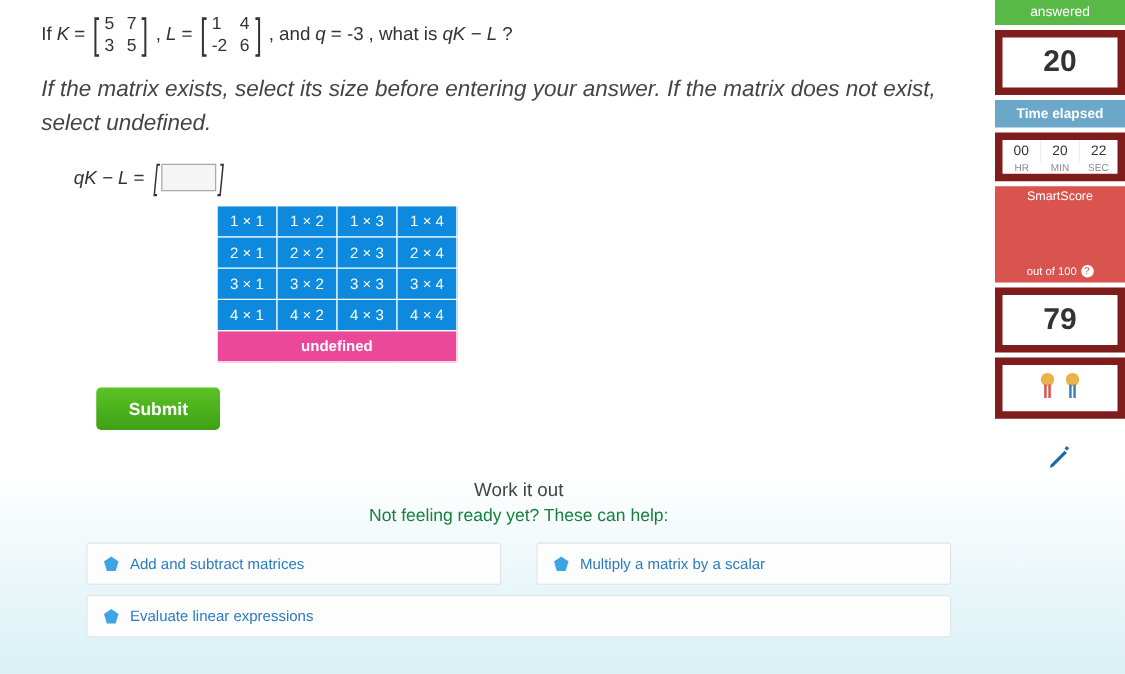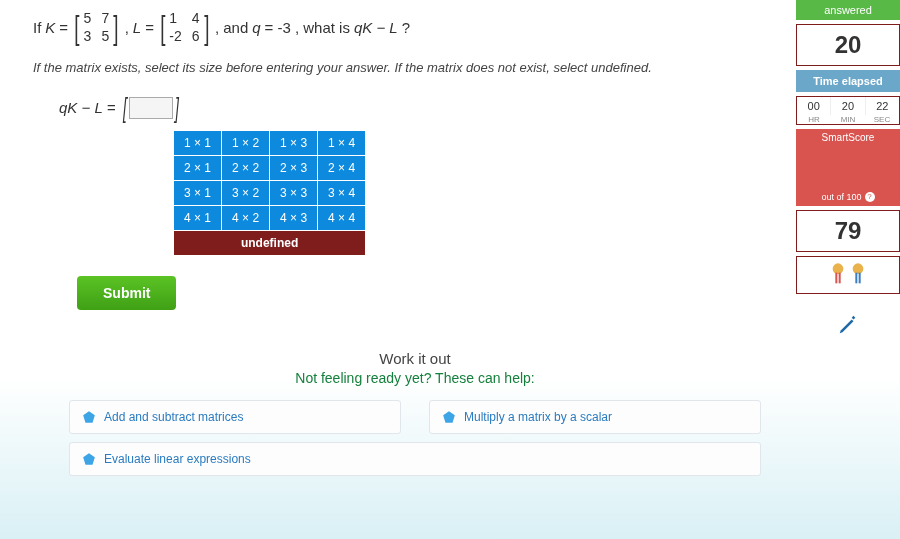--- a/index.html
+++ b/index.html
@@ -39,21 +39,21 @@
     display: inline-grid;
     grid-template-columns: auto auto;
     column-gap: 10px;
     row-gap: 2px;
     font-size: 14px;
     padding: 0 2px;
   }
   .instr {
     margin-top: 14px;
     font-style: italic;
-    font-size: 13px;
+    font-size: 18px;
     color: #444;
     line-height: 1.5;
   }
   .eq-row {
     margin: 14px 0 6px 26px;
     font-style: italic;
     font-size: 15px;
     display:flex;
     align-items:center;
     gap:6px;
@@ -78,21 +78,21 @@
     background: #0d8add;
     color: #fff;
     font-size: 12px;
     text-align: center;
     padding: 5px 10px;
     border: 1px solid #fff;
     cursor: pointer;
     min-width:48px;
   }
   .size-grid .undef {
-    background: #7f1d1d;
+    background: #ec4899;
     font-weight: 600;
   }
   .submit {
     margin: 10px 0 0 44px;
     background: #4caf1d;
     background: linear-gradient(#5bc324,#3fa015);
     color: #fff;
     border: none;
     border-radius: 4px;
     padding: 9px 26px;
@@ -134,21 +134,21 @@
   .side {
     position: absolute;
     right: 0;
     top: 0;
     width: 104px;
     font-size: 11px;
     text-align: center;
   }
   .tile {
     background: #fff;
-    border: 1px solid #7f1d1d;
+    border: 6px solid #7f1d1d;
     margin-bottom: 4px;
     padding: 3px 0;
   }
   .tile.green { background: #58b947; color:#fff; border:none; padding:4px 0;}
   .tile.head  { background:#6aa7c9; color:#fff; border:none; padding:5px 0; font-weight:600;}
   .tile.big   { font-size: 24px; font-weight:700; color:#333; padding:6px 0;}
   .tile.score-head { background:#d9534f; color:#fff; border:none; padding:3px 2px; font-size:10px; line-height:1.2;}
   .tile.score-head .sub { font-size:9px; display:flex; justify-content:center; align-items:center; gap:3px;margin-top:48px;}
   .qmark { background:#fff;color:#d9534f;border-radius:50%;width:10px;height:10px;font-size:8px;line-height:10px;display:inline-block;}
   .time-row { display:flex; }

